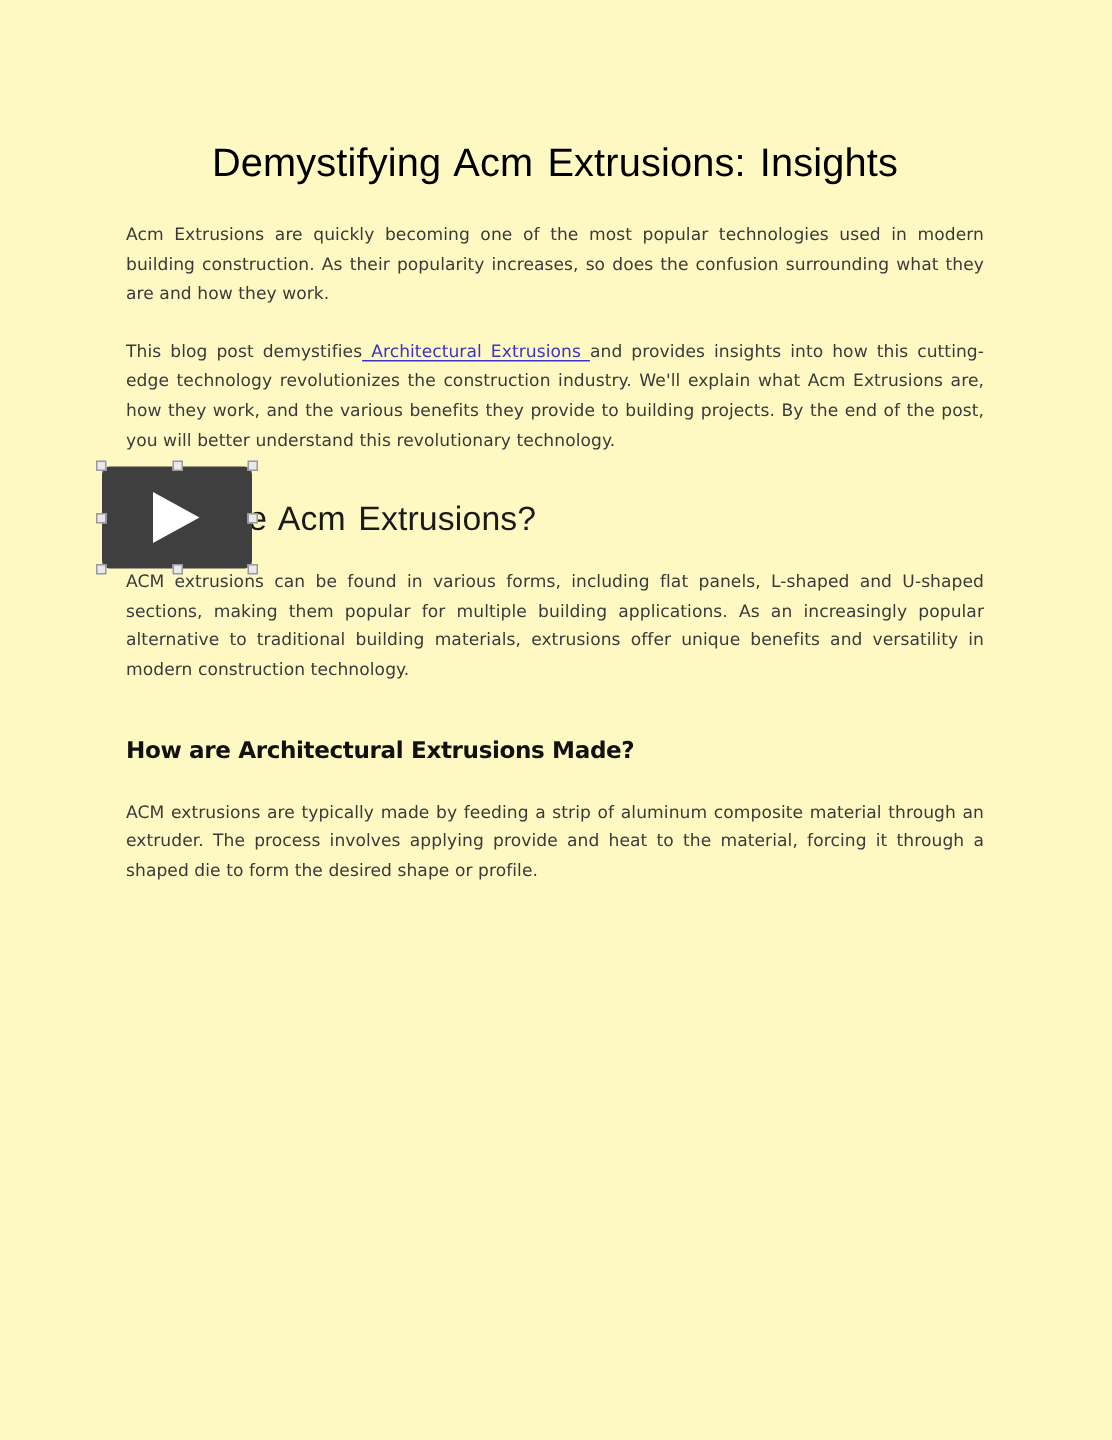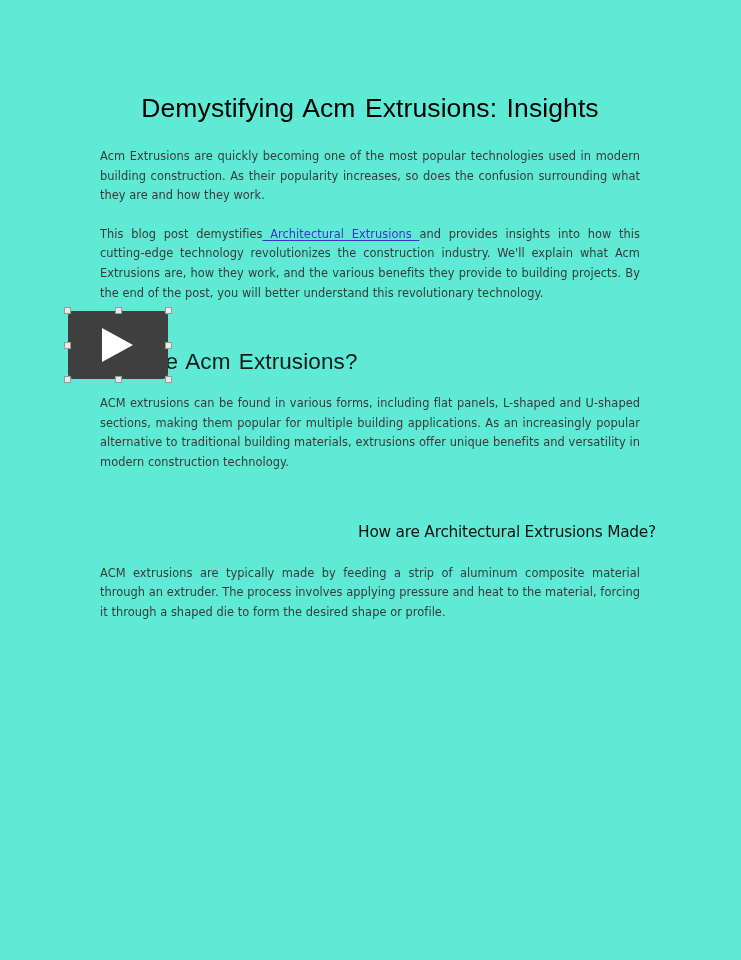--- a/index.html
+++ b/index.html
@@ -8,21 +8,21 @@
     padding: 0;
     background: #ffffff;
   }
   body {
     font-family: "Liberation Sans", sans-serif;
   }
   .page {
     position: relative;
     width: 741px;
     height: 960px;
-    background: #5eead4;
+    background: #fef9c3;
     overflow: hidden;
   }
   .content {
     position: absolute;
     left: 84px;
     top: 0;
     width: 572px;
   }
 
   
@@ -34,21 +34,21 @@
     font-weight: 400;
     line-height: 33px;
     color: #000000;
     text-align: center;
     letter-spacing: 0.1px;
     word-spacing: 2px;
   }
 
   
   .para {
-    margin: 16px;
+    margin: 0;
     font-family: "DejaVu Sans", sans-serif;
     font-size: 11.4px;
     line-height: 19.6px;
     color: #3a3a3a;
     text-align: justify;
     text-justify: inter-word;
     letter-spacing: 0.05px;
   }
   .para.first { margin-top: 22px; }
   .para.gap   { margin-top: 19px; }
@@ -68,25 +68,24 @@
     line-height: 26px;
     color: #1a1a1a;
     letter-spacing: 0.1px;
     word-spacing: 2px;
   }
   .h-minor {
     margin: 0;
     padding-top: 33px;
     font-family: "DejaVu Sans", sans-serif;
     font-size: 15.4px;
-    font-weight: 400;
+    font-weight: 700;
     line-height: 20px;
     color: #111111;
     letter-spacing: -0.25px;
-    text-align: right;
   }
 
   
   .video-overlay {
     position: absolute;
     left: 68px;
     top: 311px;
     width: 100px;
     height: 68px;
   }
@@ -138,21 +137,21 @@
 
     <p class="para gap"><span>This blog post demystifies</span><a class="link" href="#"> Architectural Extrusions </a><span>and provides insights into how this cutting-edge technology revolutionizes the construction industry. We'll explain what Acm Extrusions are, how they work, and the various benefits they provide to building projects. By the end of the post, you will better understand this revolutionary technology.</span></p>
 
     <h2 class="h-major">What are Acm Extrusions?</h2>
 
 
     <p class="para gap">ACM extrusions can be found in various forms, including flat panels, L-shaped and U-shaped sections, making them popular for multiple building applications. As an increasingly popular alternative to traditional building materials, extrusions offer unique benefits and versatility in modern construction technology.</p>
 
     <h3 class="h-minor">How are Architectural Extrusions Made?</h3>
 
-    <p class="para first">ACM extrusions are typically made by feeding a strip of aluminum composite material through an extruder. The process involves applying pressure and heat to the material, forcing it through a shaped die to form the desired shape or profile.</p>
+    <p class="para first">ACM extrusions are typically made by feeding a strip of aluminum composite material through an extruder. The process involves applying provide and heat to the material, forcing it through a shaped die to form the desired shape or profile.</p>
 
 
   </div>
 
   <div class="video-overlay">
     <div class="plate"></div>
     <div class="play-triangle"></div>
     <span class="handle tl"></span>
     <span class="handle tc"></span>
     <span class="handle tr"></span>

